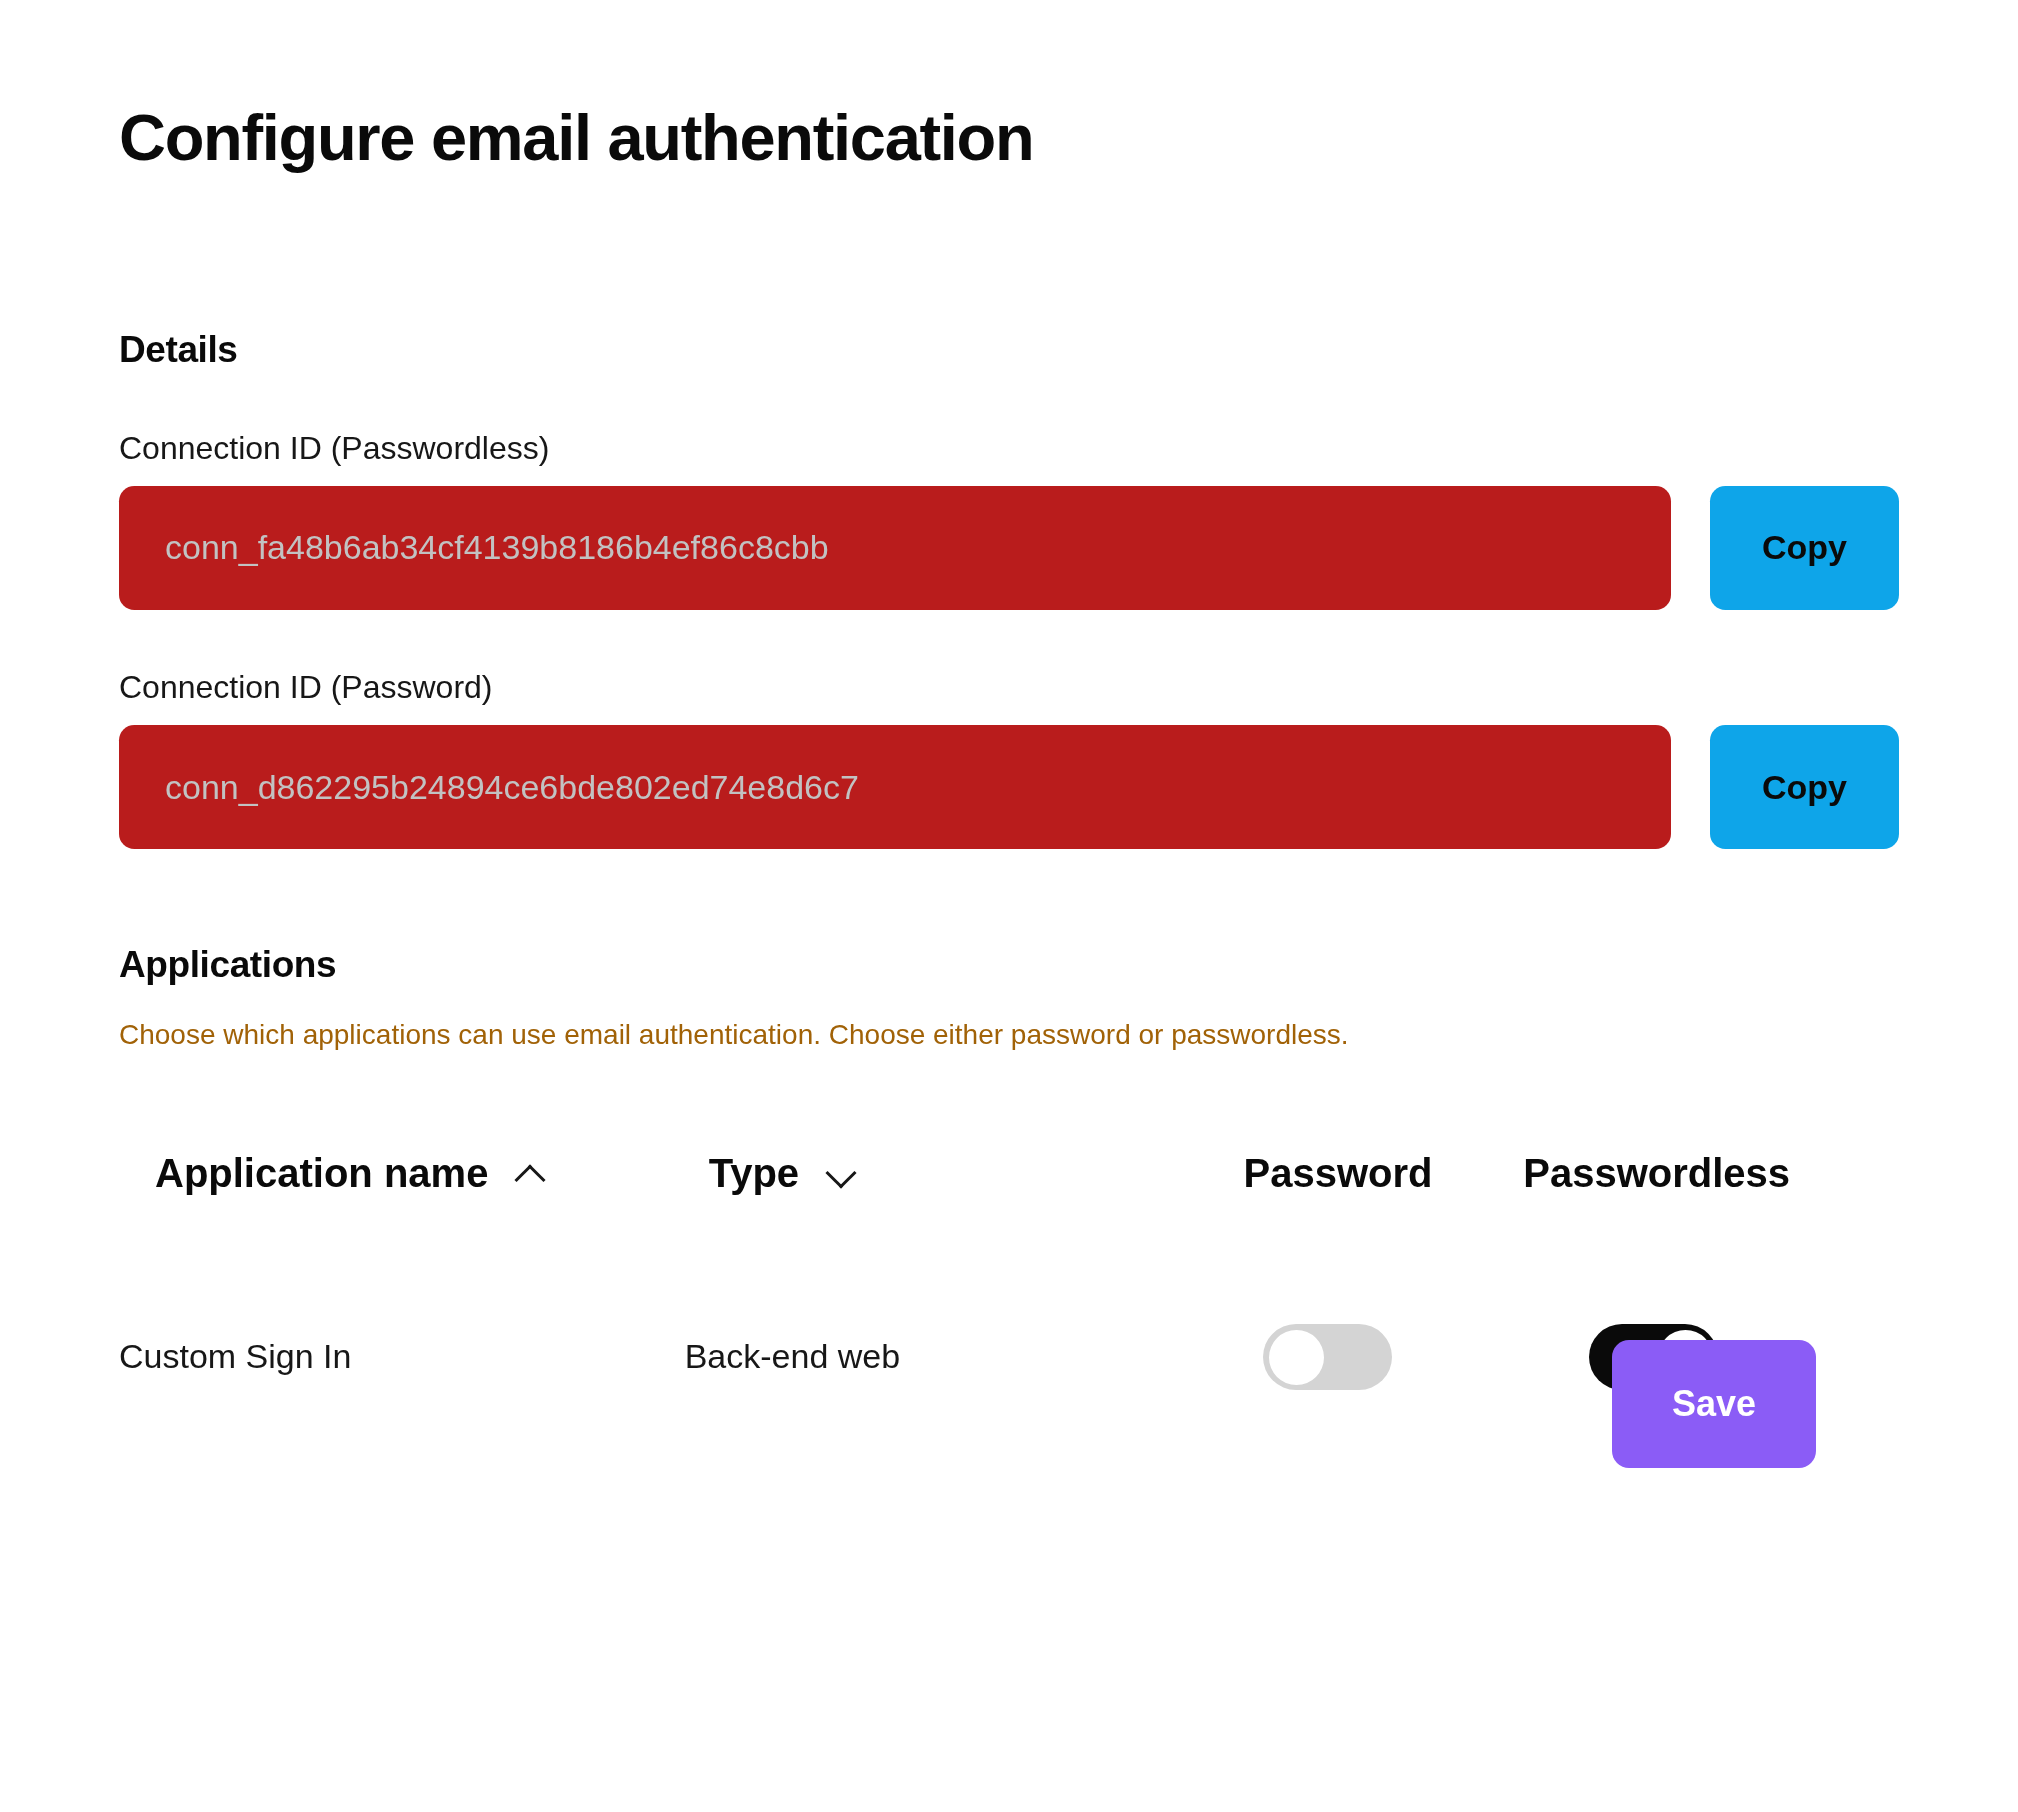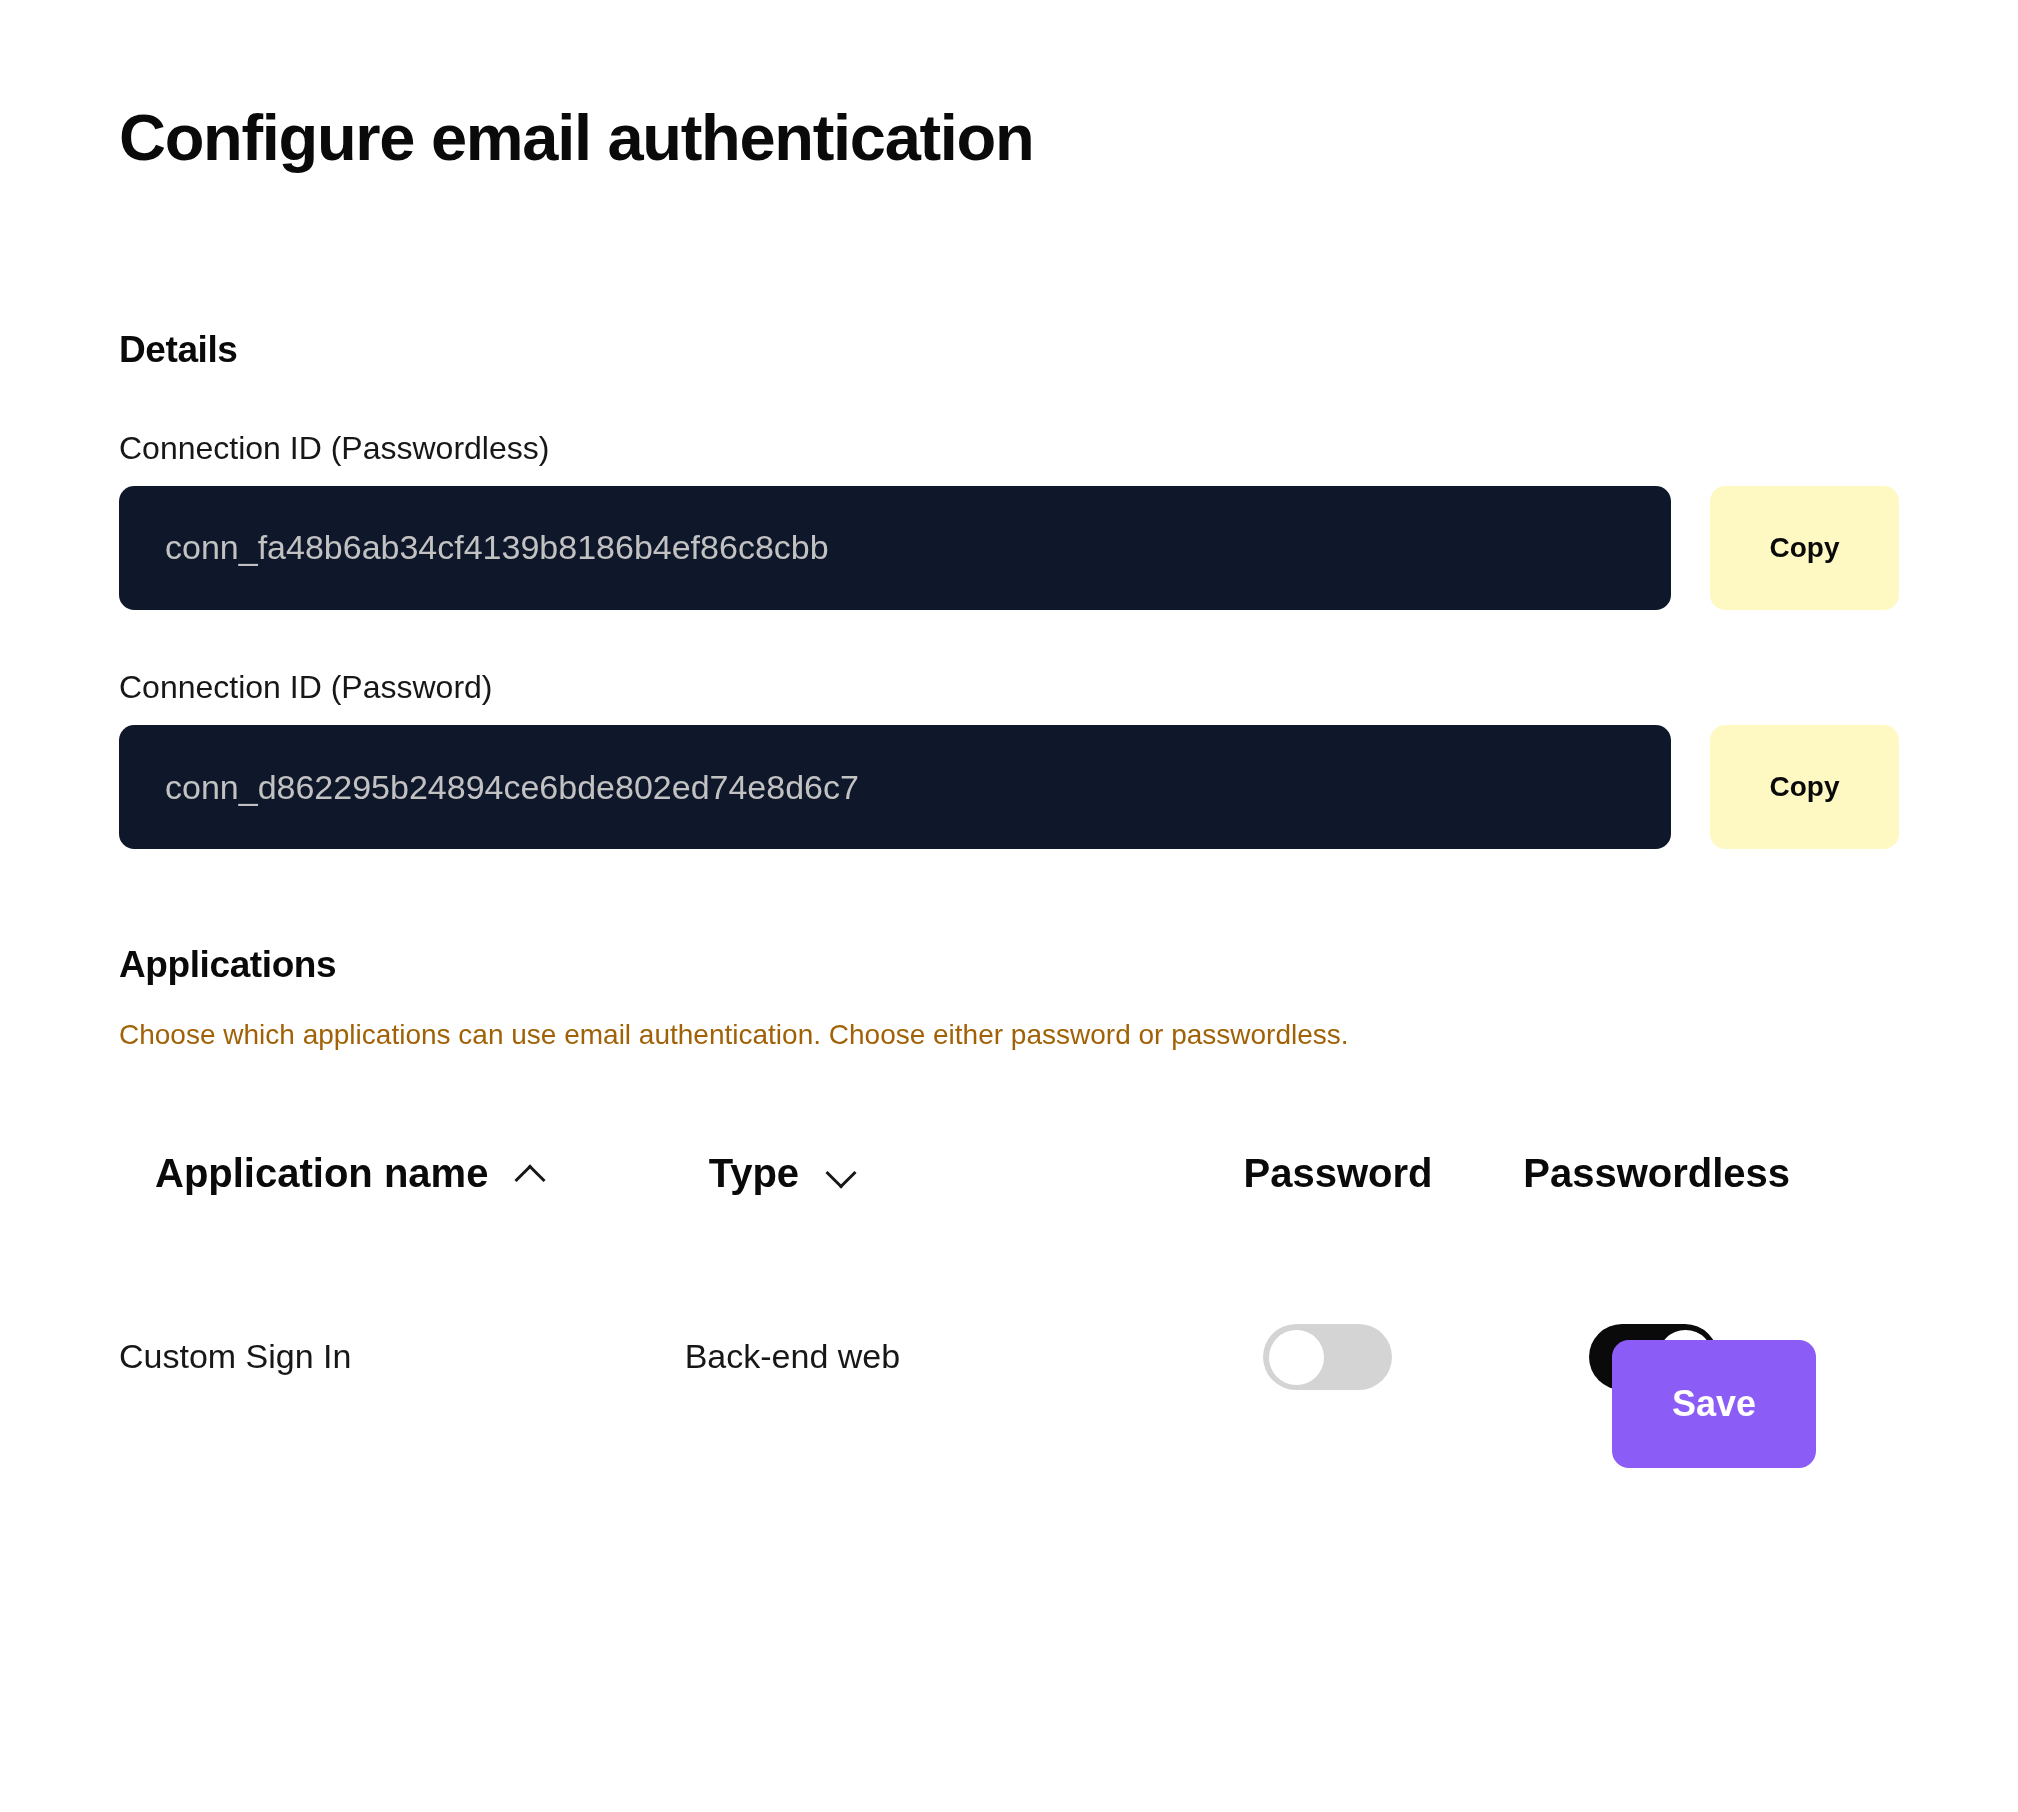--- a/index.html
+++ b/index.html
@@ -48,38 +48,38 @@
     line-height: 1.2;
   }
   .field-row {
     display: flex;
     align-items: stretch;
     gap: 39px;
   }
   .readonly-input {
     flex: 0 0 1552px;
     height: 124px;
-    background: #0f172a;
+    background: #b91c1c;
     border: none;
     border-radius: 15.3px;
     font-family: "Liberation Sans", sans-serif;
     font-size: 34px;
     color: #c2c2c2;
     padding: 0 46px;
     outline: none;
   }
   .readonly-input::placeholder { color: #c2c2c2; }
   .copy-button {
     flex: 0 0 189px;
     height: 124px;
-    background: #fef9c3;
+    background: #0ea5e9;
     border: none;
     border-radius: 15.3px;
     font-family: "Liberation Sans", sans-serif;
-    font-size: 28px;
+    font-size: 34px;
     font-weight: 700;
     color: #0a0a0a;
     cursor: pointer;
     display: flex;
     align-items: center;
     justify-content: center;
   }
   .apps-section {
     margin-top: 95px;
   }

